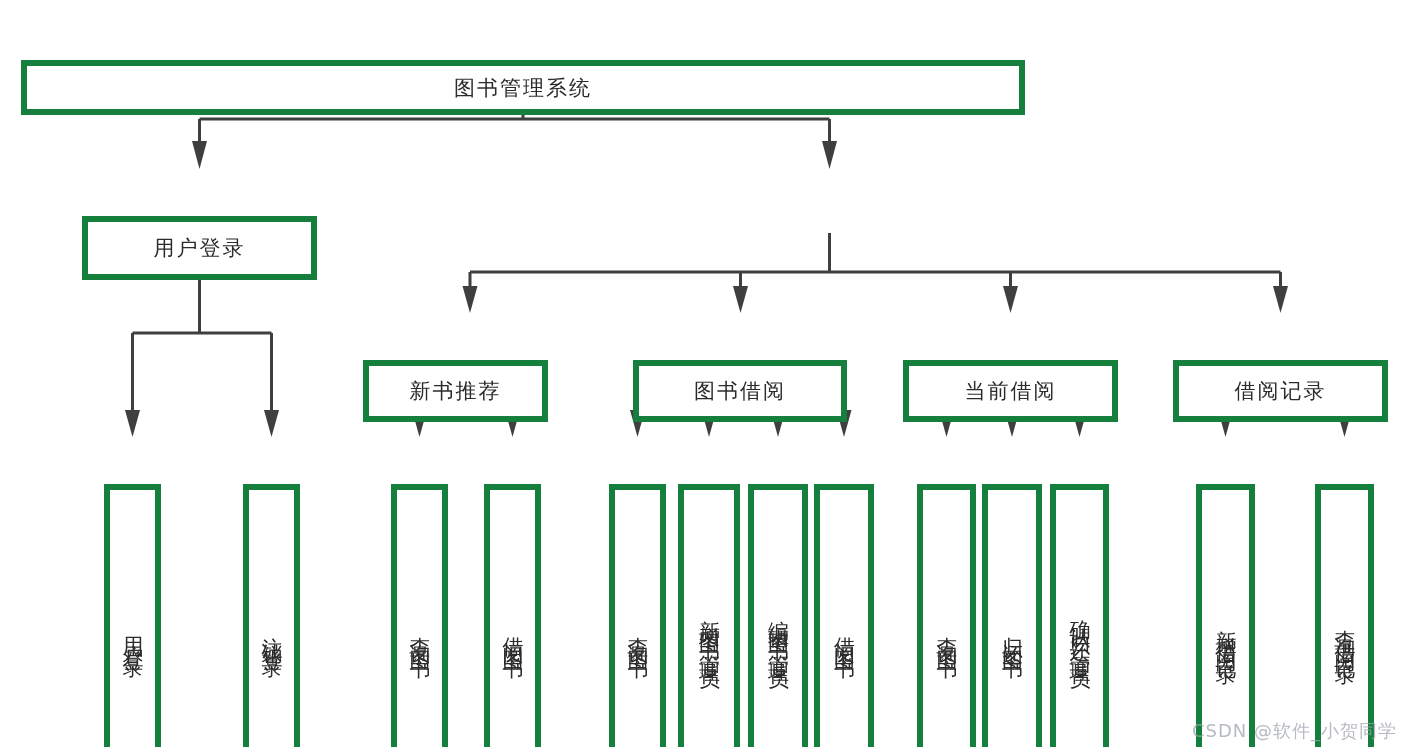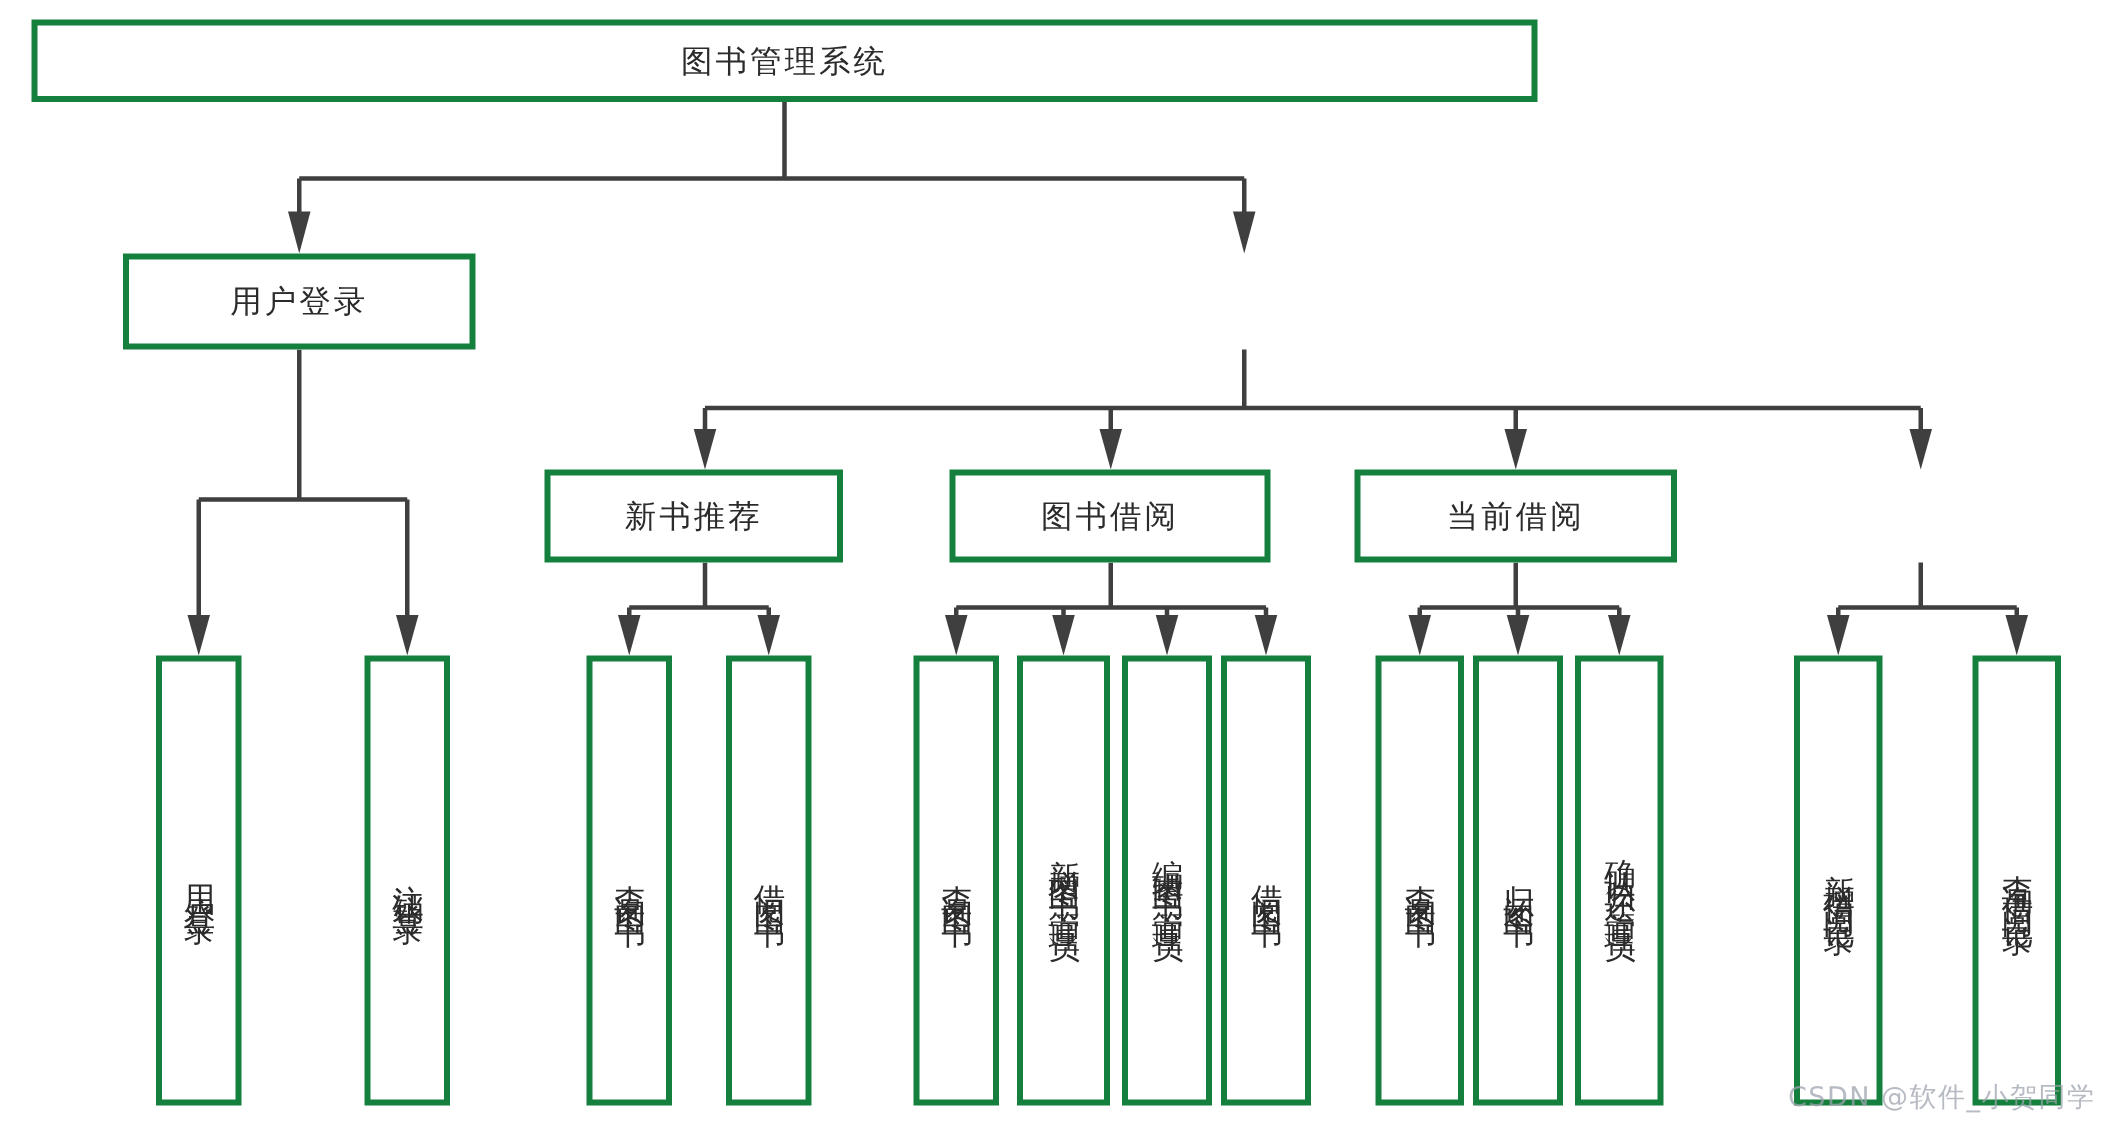--- a/index.html
+++ b/index.html
@@ -13,27 +13,28 @@
   }
   .connectors {
     position: absolute;
     left: 0; top: 0;
     width: 1405px; height: 747px;
     pointer-events: none;
   }
   .box {
     position: absolute;
     background: #ffffff;
-    border: 4px solid #15803d;
+    border: 6px solid #15803d;
     box-sizing: border-box;
     display: flex;
     align-items: center;
     justify-content: center;
     color: #2b2b2b;
     z-index: 2;
+    margin-top: 47px;
   }
   .h-label {
     font-size: 21px;
     letter-spacing: 2px;
     white-space: nowrap;
     color: #2b2b2b;
   }
   .v-label {
     writing-mode: vertical-rl;
     text-orientation: mixed;
@@ -107,28 +108,31 @@
   </svg>
 
   <div class="box root-box">
     <span class="h-label">图书管理系统</span>
   </div>
 
   <div class="box lvl2-box" style="left:82px;">
     <span class="h-label">用户登录</span>
   </div>
 
-  <div class="box lvl3-box" style="left:363px; width:199px;">
+  <div class="box lvl3-box" style="left:363px; width:185px;">
     <span class="h-label">新书推荐</span>
   </div>
   <div class="box lvl3-box" style="left:633px; width:214px;">
     <span class="h-label">图书借阅</span>
   </div>
   <div class="box lvl3-box" style="left:903px; width:215px;">
     <span class="h-label">当前借阅</span>
+  </div>
+  <div class="box lvl3-box" style="left:1173px; width:215px;">
+    <span class="h-label">借阅记录</span>
   </div>
 
   <div class="box leaf-box" style="left:104px; width:57px;">
     <span class="v-label">用户登录</span>
   </div>
   <div class="box leaf-box" style="left:243px; width:57px;">
     <span class="v-label">注销登录</span>
   </div>
   <div class="box leaf-box" style="left:391px; width:57px;">
     <span class="v-label">查询图书</span>

